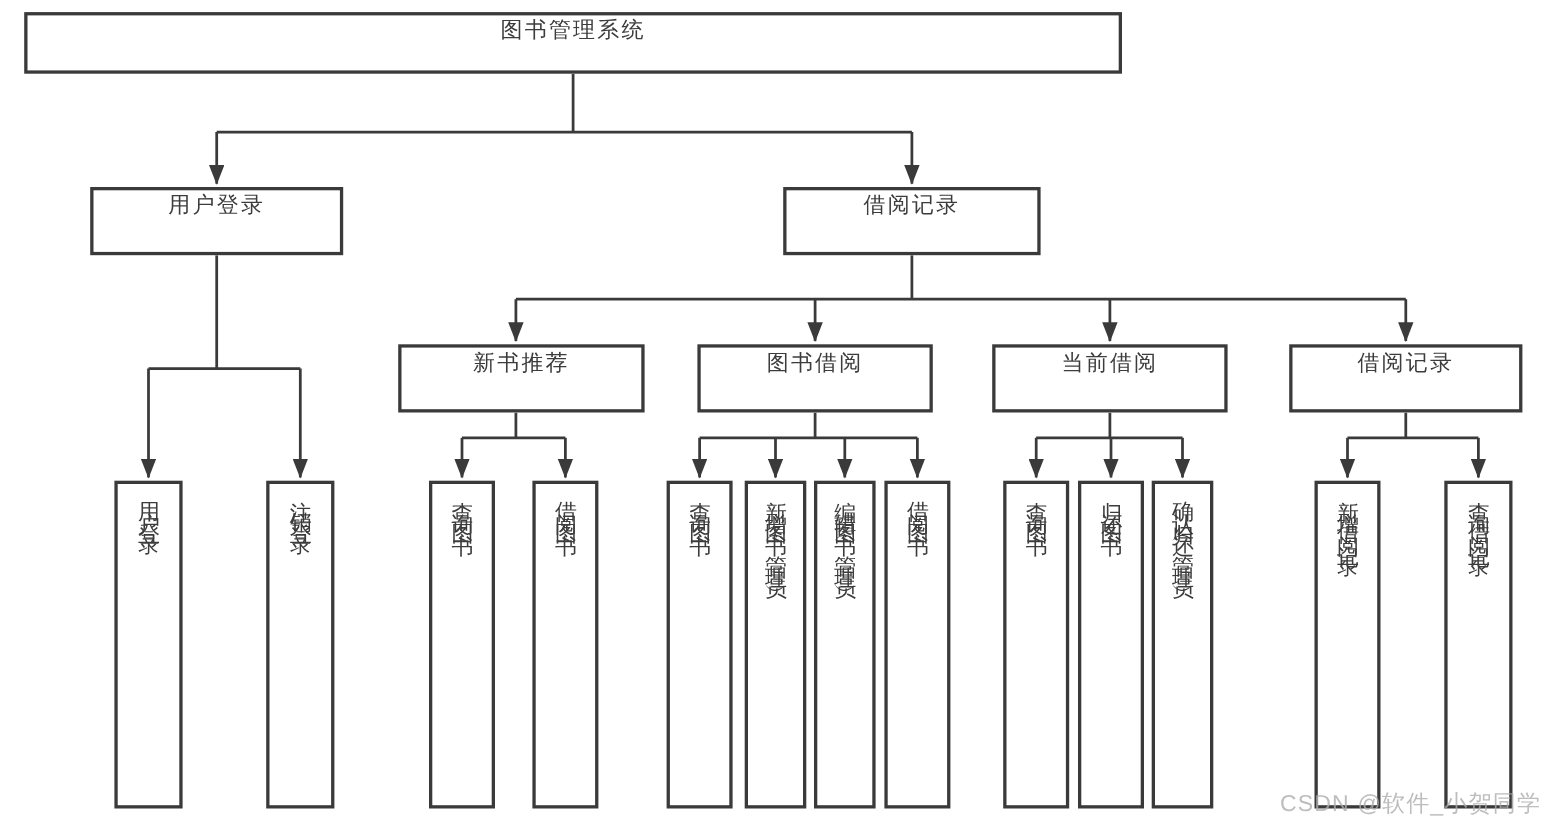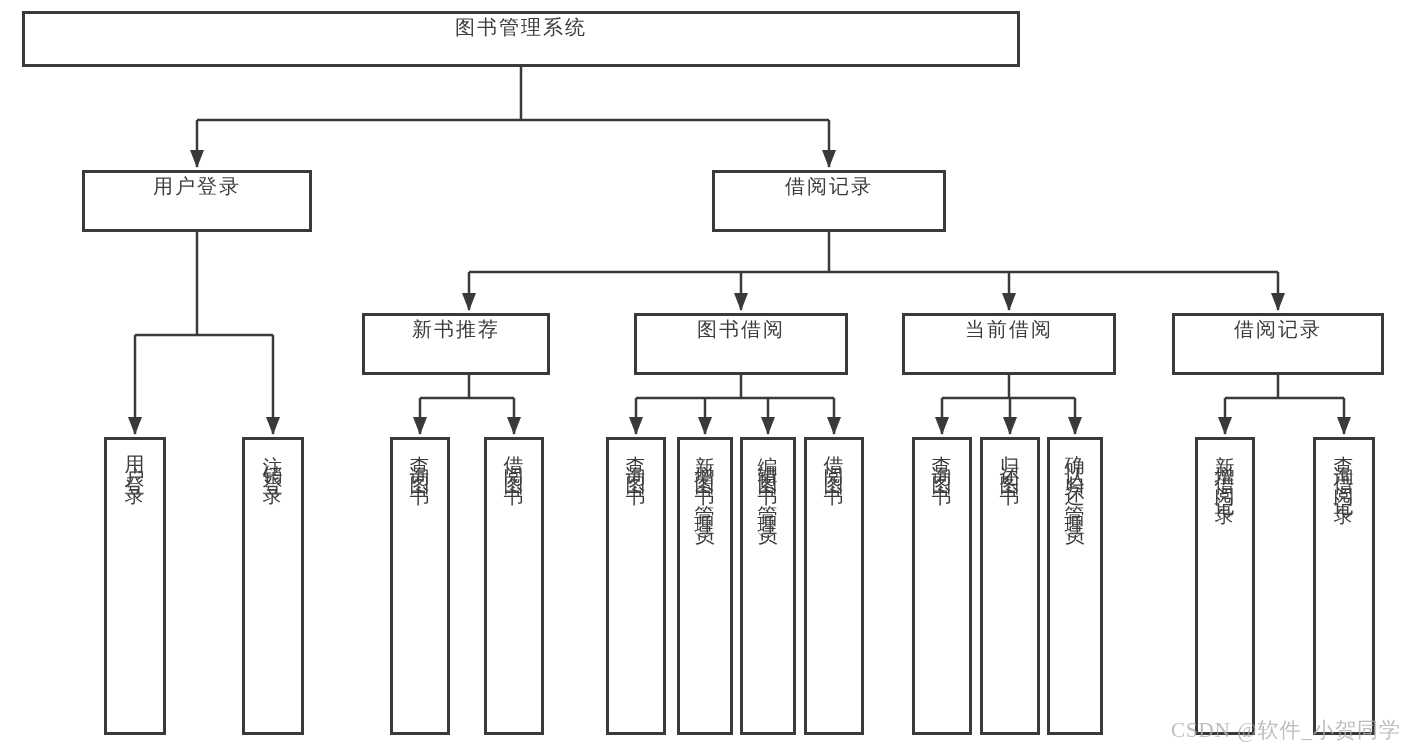--- a/index.html
+++ b/index.html
@@ -35,21 +35,20 @@
     color:#3c3c3c;
   }
   .watermark {
     position:absolute;
     right:4px; top:716px;
     font-size:21px;
     letter-spacing:1px;
     color:rgba(172,172,172,0.8);
     z-index:3;
     white-space:nowrap;
-    font-family:Liberation Serif, serif;
   }
 </style>
 </head>
 <body>
 
 <div class="canvas">
 
   <svg class="connectors" width="1405" height="747" viewBox="0 0 1405 747">
     <defs>
       <marker id="arw" viewBox="0 0 18 14" refX="17" refY="7" markerWidth="18" markerHeight="14" orient="auto" markerUnits="userSpaceOnUse">
@@ -92,21 +91,21 @@
     <span>图书管理系统</span>
   </div>
 
   <div class="box h" style="left:82px; top:170px; width:230px; height:62px">
     <span>用户登录</span>
   </div>
   <div class="box h" style="left:712px; top:170px; width:234px; height:62px">
     <span>借阅记录</span>
   </div>
 
-  <div class="box h" style="left:362px; top:313px; width:188px; height:62px">
+  <div class="box h" style="left:362px; top:313px; width:224px; height:62px">
     <span>新书推荐</span>
   </div>
   <div class="box h" style="left:902px; top:313px; width:214px; height:62px">
     <span>当前借阅</span>
   </div>
   <div class="box h" style="left:634px; top:313px; width:214px; height:62px">
     <span>图书借阅</span>
   </div>
   <div class="box h" style="left:1172px; top:313px; width:212px; height:62px">
     <span>借阅记录</span>

